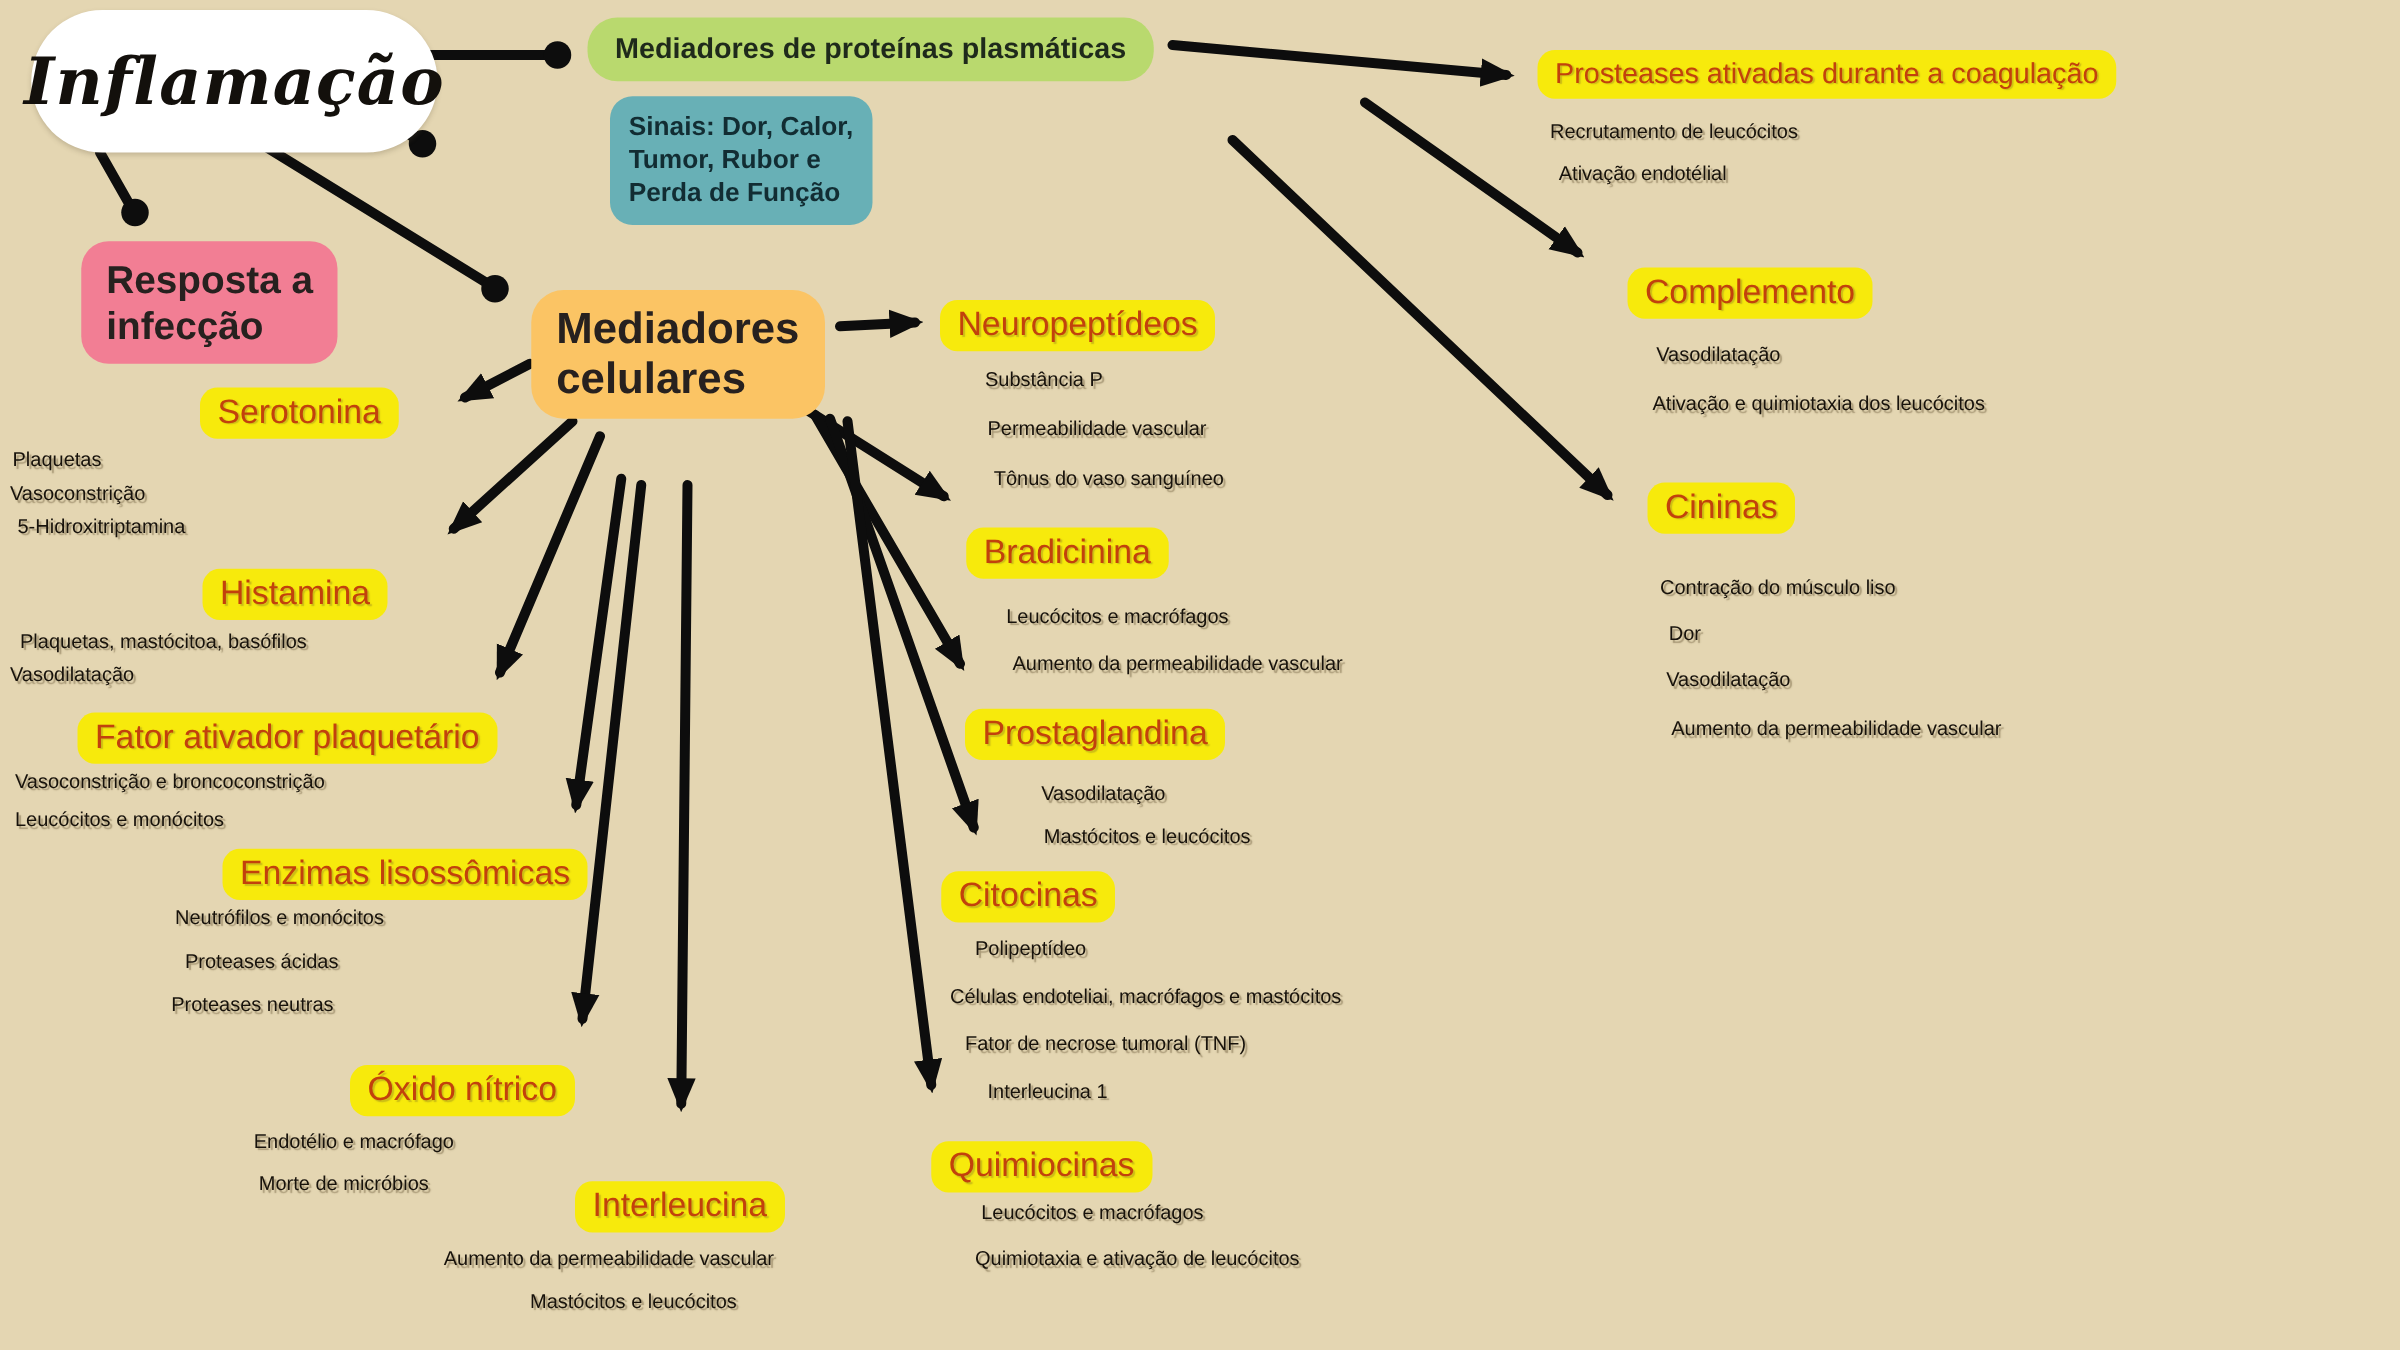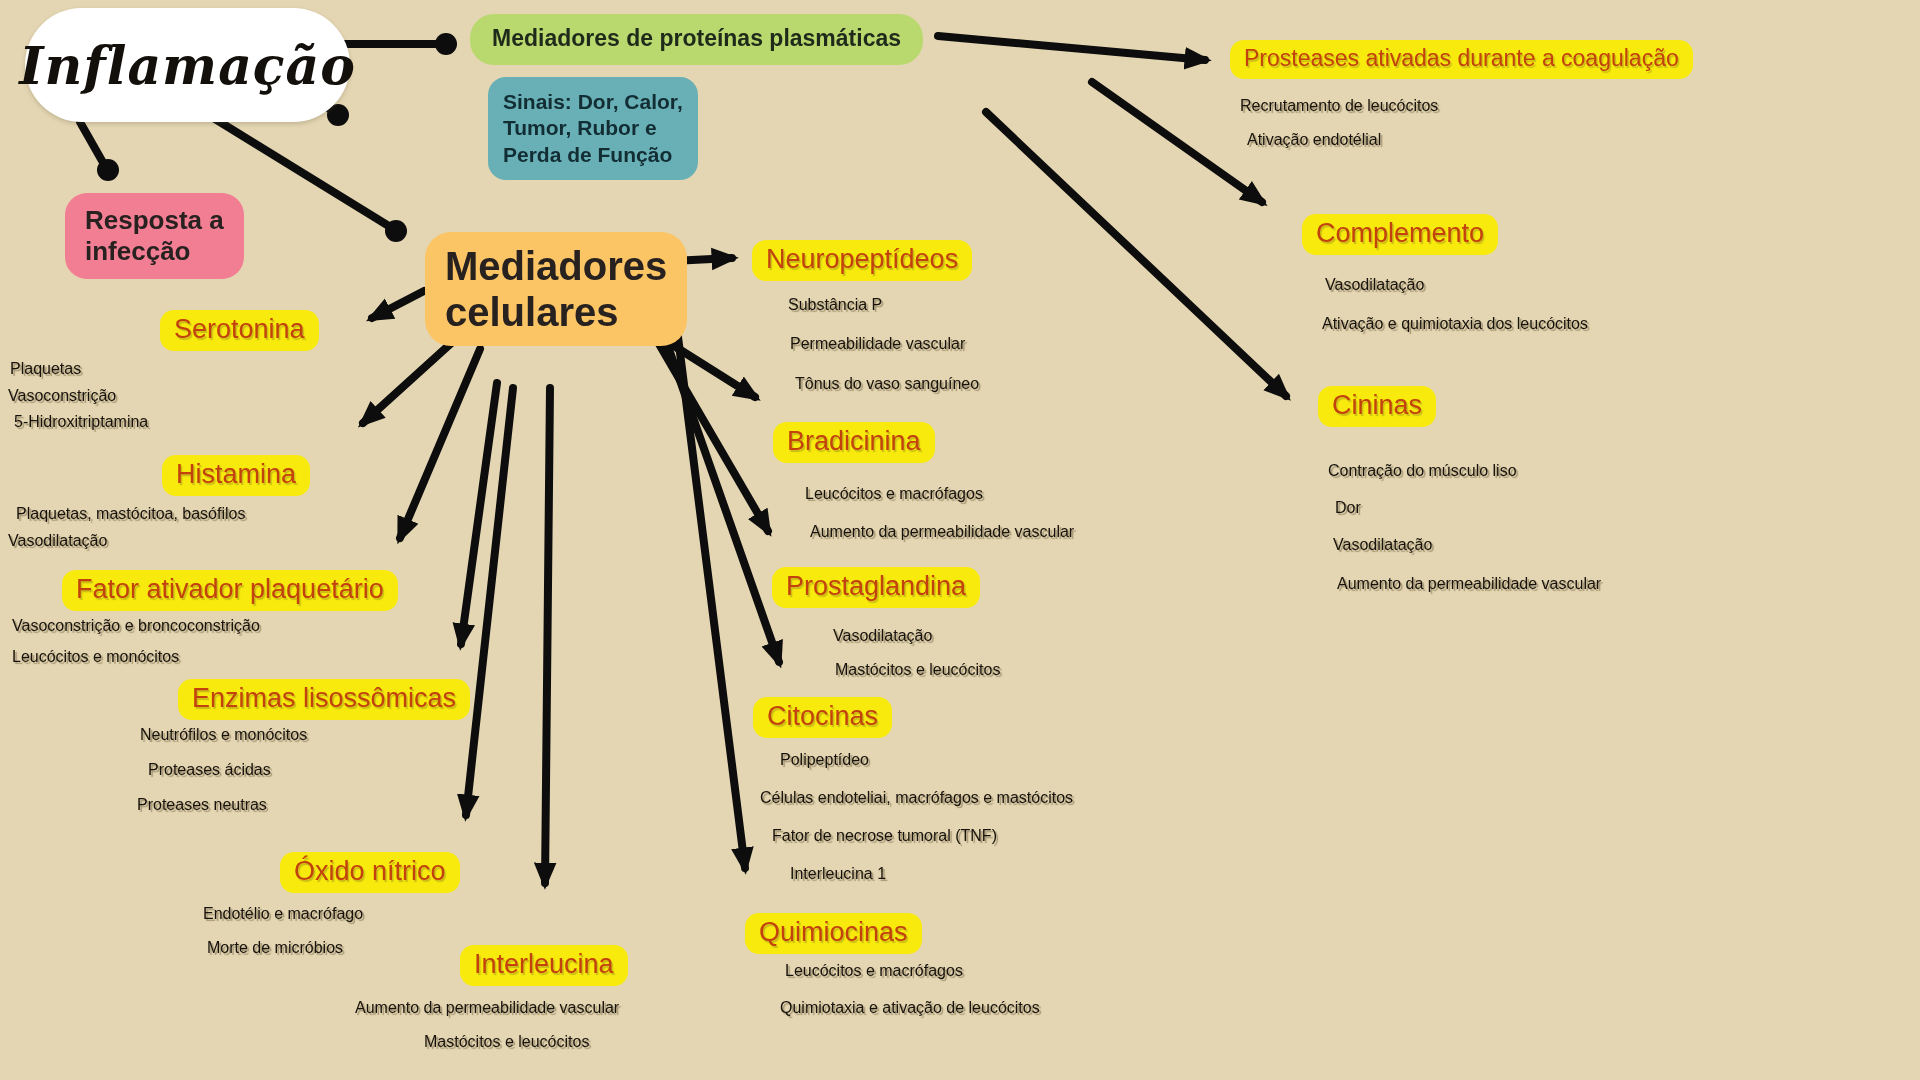--- a/index.html
+++ b/index.html
@@ -25,24 +25,24 @@
     content:"";position:absolute;width:34px;height:34px;background:inherit;
     border-radius:10px;z-index:-1;
   }
   .bubble-green{left:470px;top:14px;background:#b9d96e;color:#1f2a1b;
     padding:11px 22px 13px;font-size:23px;white-space:nowrap;border-radius:24px;}
   .bubble-green::after{right:-6px;bottom:-4px;}
   .bubble-teal{left:452px;top:77px;background:#68b0b6;color:#122d33;
     padding:12px 15px;font-size:21px;line-height:1.25;border-radius:18px;margin-left:36px;}
   .bubble-teal::after{right:-8px;top:58%;}
   .bubble-pink{left:65px;top:193px;background:#f27e94;color:#27211f;
-    padding:12px 20px;font-size:26px;line-height:1.2;}
+    padding:12px 20px;font-size:31px;line-height:1.2;}
   .bubble-pink::after{right:-8px;bottom:-8px;}
   .bubble-orange{left:425px;top:232px;background:#fbc464;color:#27211f;
-    padding:11px 20px;font-size:40px;line-height:1.15;border-radius:26px;}
+    padding:11px 20px;font-size:35px;line-height:1.15;border-radius:26px;}
   .bubble-orange::after{right:-4px;bottom:-8px;}
   .title-bubble{
     position:absolute;left:25px;top:8px;width:325px;height:114px;background:#ffffff;
     border-radius:58px;display:flex;align-items:center;justify-content:center;
     box-shadow:0 2px 4px rgba(90,80,55,.25);
   }
   .title-text{
     font-family:"DejaVu Serif",serif;font-style:italic;font-weight:700;
     font-size:52px;color:#13100c;letter-spacing:1px;
   }

